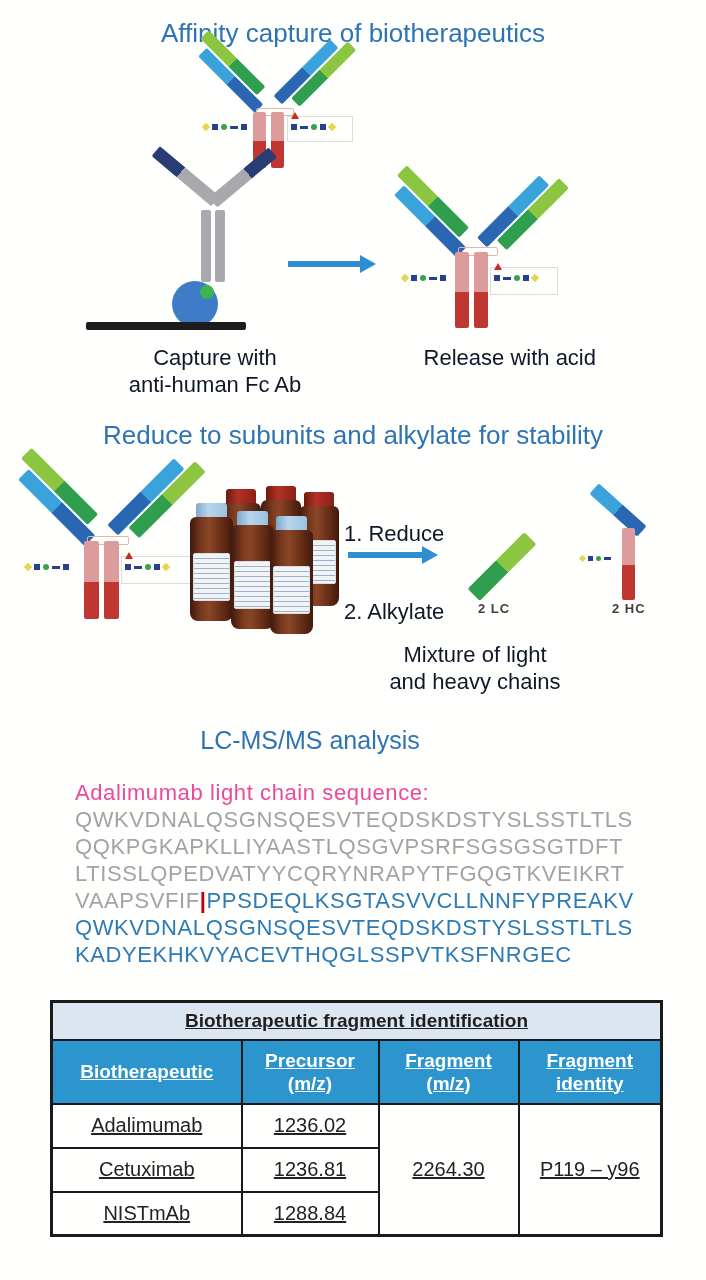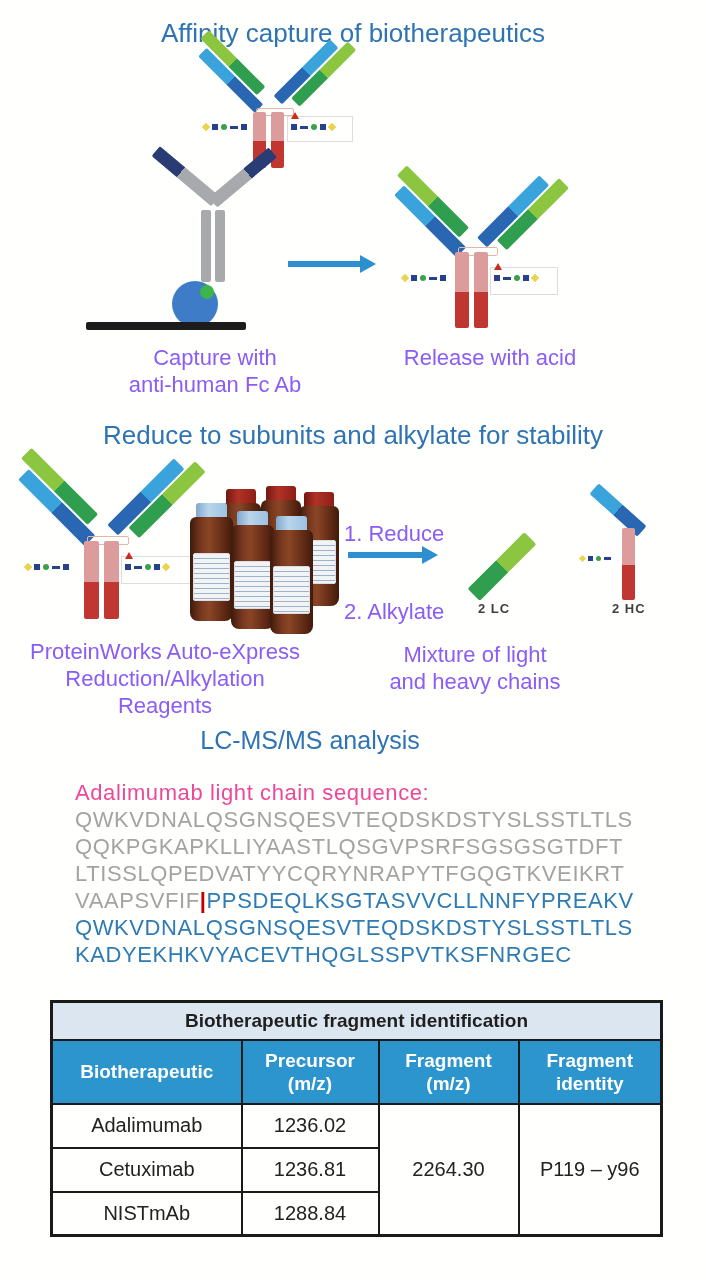--- a/index.html
+++ b/index.html
@@ -6,21 +6,21 @@
   html,body { background:#ffffff; }
   body { font-family:"Liberation Sans", sans-serif; }
   .canvas { position:relative; width:706px; height:1280px; background:#fffffe; overflow:hidden; }
 
   .abs { position:absolute; }
   .center { text-align:center; }
   .pre { white-space:pre-line; }
 
   
   .h-blue { color:#2e74b5; font-size:26px; font-weight:400; }
-  .lbl { color:#8b5cf6; font-size:22px; line-height:27px; }
+  .lbl { color:#0f172a; font-size:22px; line-height:27px; }
   .frag-lbl { color:#3f3f3f; font-size:13px; font-weight:bold; letter-spacing:1px; }
 
   
   .arrow { height:18px; }
   .arrow .shaft { position:absolute; left:0; top:6px; height:6px; background:#2e8fd0; }
   .arrow .head { position:absolute; top:0; width:0; height:0;
                  border-top:9px solid transparent; border-bottom:9px solid transparent;
                  border-left:16px solid #2e8fd0; }
 
   
@@ -59,21 +59,21 @@
 
   
   .seq { font-size:22px; line-height:27px; letter-spacing:0.6px; }
   .seq-h { color:#ec4899; }
   .seq-gray { color:#a3a3a3; }
   .seq-blue { color:#2e7bb4; }
   .seq-red { color:#c00000; font-weight:bold; }
 
   
   table.frag { border-collapse:collapse; width:610px; table-layout:fixed; }
-  table.frag td, table.frag th { border:2px solid #1a1a1a; }
+  table.frag td, table.frag th { border:2px solid #1a1a1a;text-decoration:underline; }
   table.frag { border:3px solid #1a1a1a; }
   .t-title { background:#dce6f1; color:#1f1f1f; font-weight:bold; font-size:19px;
              text-align:center; height:38px; }
   th.t-head { background:#2d95cd; color:#ffffff; font-weight:bold; font-size:19px;
               text-align:center; height:64px; line-height:23px; }
   td.t-cell { font-size:20px; color:#222222; text-align:center; height:44px; }
 </style>
 </head>
 <body>
 
@@ -159,21 +159,21 @@
       <span class="g-sq"></span>
         <span class="g-dash"></span>
         <span class="g-dot"></span>
         <span class="g-sq"></span>
         <span class="g-dia"></span>
     </div>
   </div>
 
   <div class="abs center lbl pre" style="left:85px;top:344px;width:260px;">Capture with
 anti-human Fc Ab</div>
-  <div class="abs center lbl" style="left:370px;top:344px;width:240px;">Release with acid</div>
+  <div class="abs center lbl" style="left:356px;top:344px;width:240px;text-align:right;">Release with acid</div>
 
   <div class="abs center h-blue" style="left:0;top:420px;width:706px;">Reduce to subunits and alkylate for stability</div>
 
   <div class="abs" style="left:15px;top:468px;width:180px;height:155px;">
     <div class="armgrp" style="left:-14px;top:52px;width:96px;height:33px;transform-origin:100% 50%;transform:rotate(45deg);">
       <div class="bar" style="width:94px;height:15px;background:linear-gradient(90deg,#8cc540 50%,#2f9e4f 50%);transform:translateX(-13px);"></div>
       <div class="bar" style="width:94px;height:15px;margin-top:2px;background:linear-gradient(90deg,#3ba3dc 50%,#2a67b2 50%);"></div>
     </div>
     <div class="armgrp" style="left:104px;top:52px;width:96px;height:33px;transform-origin:0% 50%;transform:rotate(-45deg);">
       <div class="bar" style="width:94px;height:15px;background:linear-gradient(90deg,#2a67b2 50%,#3ba3dc 50%);"></div>
@@ -248,23 +248,20 @@
     <div class="stem pinkred" style="left:622px;top:528px;width:13px;height:72px;"></div>
     <div class="glycan" style="left:580px;top:556px;">
       <span class="g-dia" style="width:5px;height:5px;"></span>
         <span class="g-sq" style="width:5px;height:5px;"></span>
         <span class="g-dot" style="width:5px;height:5px;"></span>
         <span class="g-dash" style="width:7px;"></span>
     </div>
   </div>
   <div class="abs frag-lbl" style="left:612px;top:601px;">2 HC</div>
 
-  <div class="abs center lbl pre" style="left:20px;top:638px;width:290px;">ProteinWorks Auto-eXpress
-Reduction/Alkylation
-Reagents</div>
   <div class="abs center lbl pre" style="left:350px;top:641px;width:250px;">Mixture of light
 and heavy chains</div>
 
   <div class="abs center h-blue" style="left:0;top:726px;width:620px;font-size:25px;">LC-MS/MS analysis</div>
 
   <div class="abs" style="left:75px;top:779px;width:600px;">
     <div class="seq seq-h">Adalimumab light chain sequence:</div>
     <div class="seq seq-gray">QWKVDNALQSGNSQESVTEQDSKDSTYSLSSTLTLS</div>
     <div class="seq seq-gray">QQKPGKAPKLLIYAASTLQSGVPSRFSGSGSGTDFT</div>
     <div class="seq seq-gray">LTISSLQPEDVATYYCQRYNRAPYTFGQGTKVEIKRT</div>

